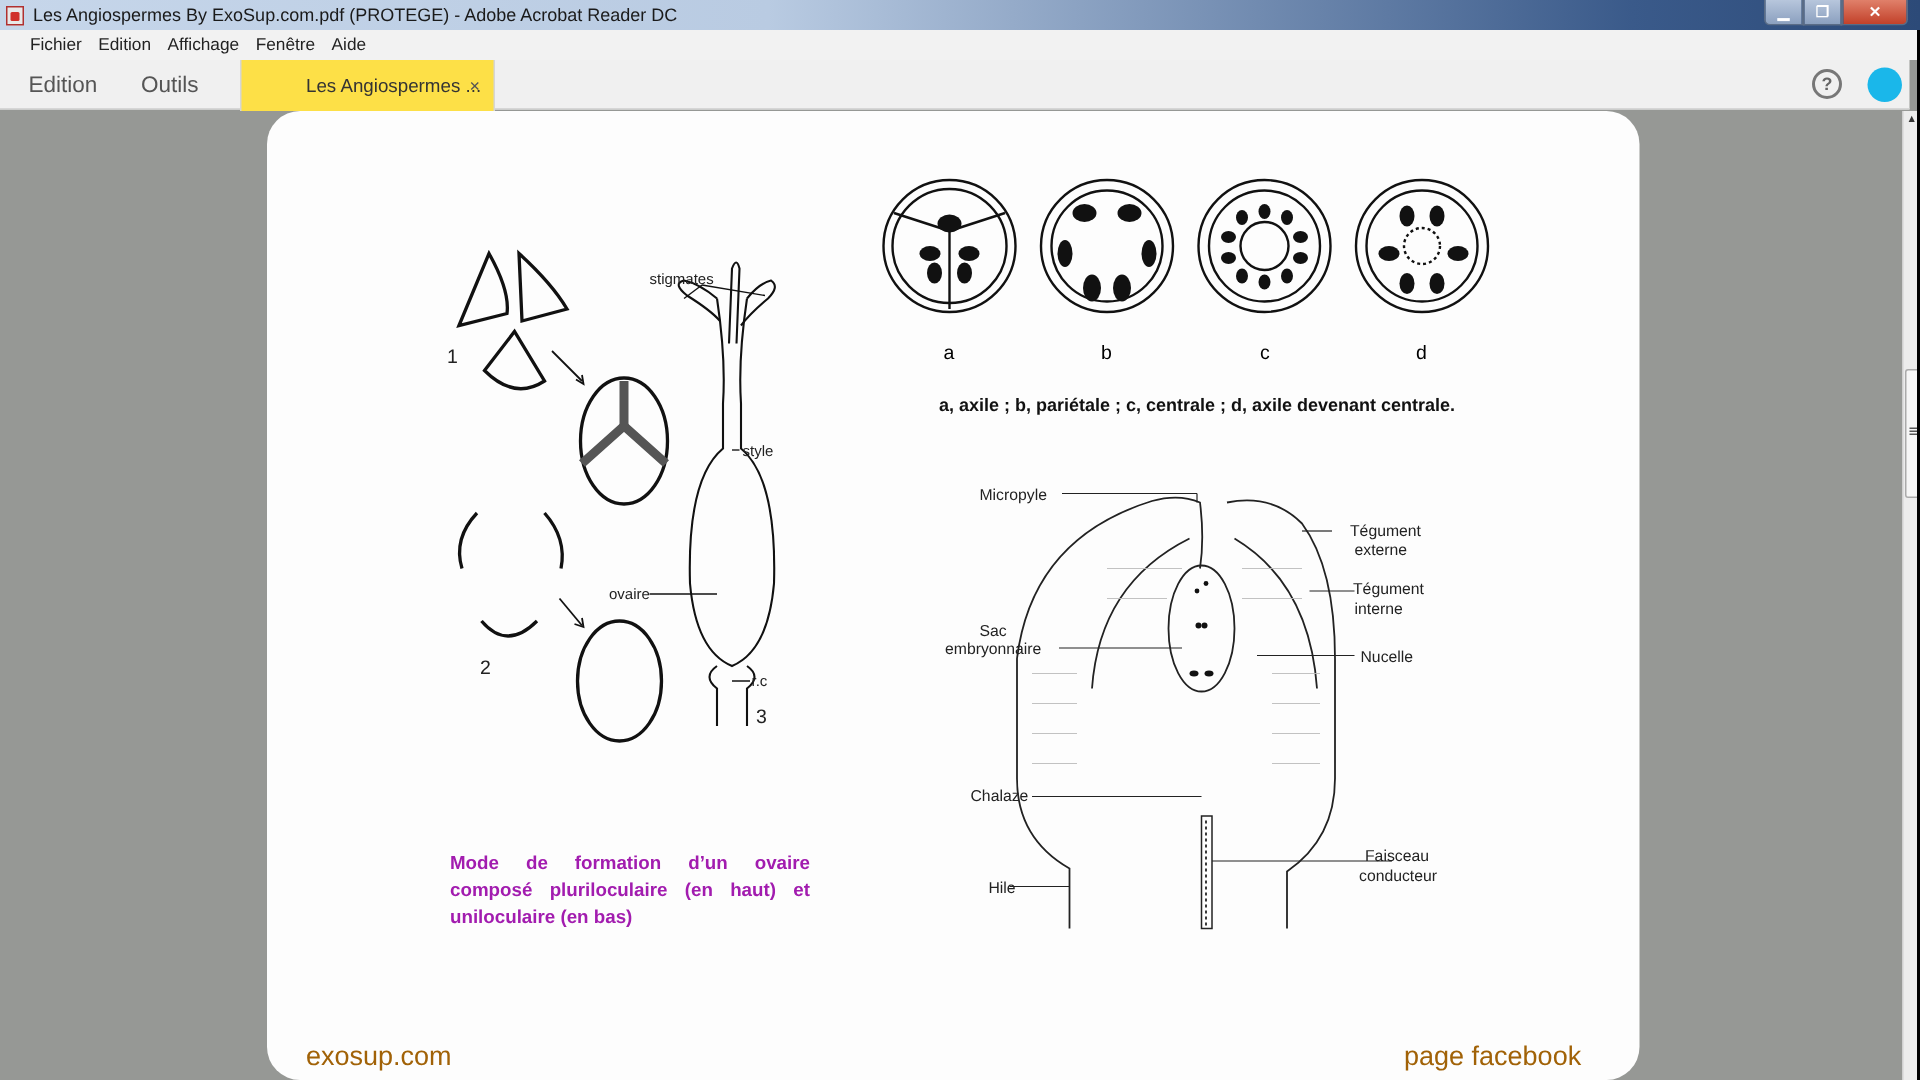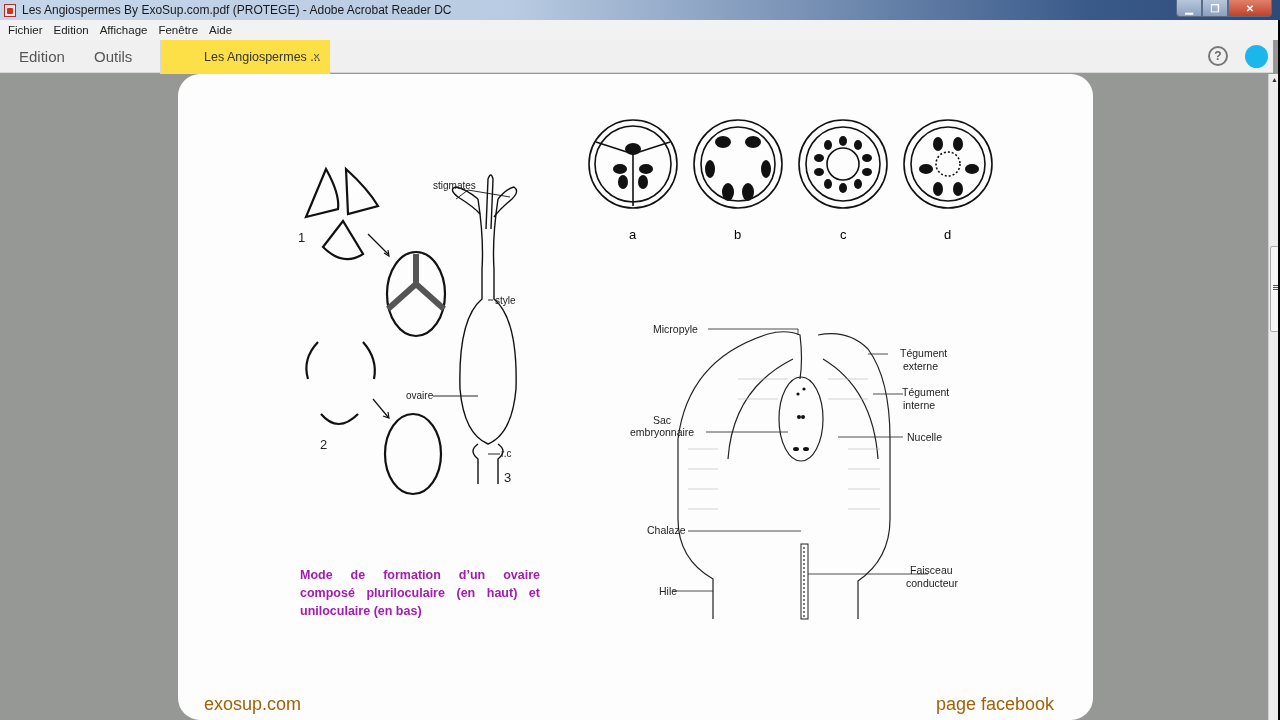--- a/index.html
+++ b/index.html
@@ -11,21 +11,21 @@
     display: flex; align-items: center; }
   .titlebar .app-icon { width: 12px; height: 13px; margin-left: 4px; margin-right: 6px; background: #e8e8e8; border: 1px solid #b03030; position: relative; }
   .titlebar .app-icon::after { content: ""; position: absolute; left: 2px; top: 3px; width: 6px; height: 6px; background: #d0302a; border-radius: 1px; }
   .titlebar .title { font-size: 12px; color: #1a1a1a; }
   .winctrls { position: absolute; right: 8px; top: 0; height: 18px; display: flex; }
   .winbtn { width: 26px; height: 17px; border: 1px solid #5a6c86; border-top: none; background: linear-gradient(#b7c6dc, #8ba0bf); display: flex; align-items: center; justify-content: center; color: #fff; font-size: 10px; font-weight: bold; }
   .winbtn.close { width: 44px; background: linear-gradient(#e0806a, #c2412a); border-radius: 0 0 4px 0; }
   .winbtn.min { border-radius: 0 0 0 4px; }
 
   
-  .menubar { position: absolute; left: 0; top: 20px; width: 1280px; height: 20px; background: #f2f2f2; display: flex; align-items: center; padding-left: 8px; }
+  .menubar { position: absolute; left: 0; top: 20px; width: 1280px; height: 20px; background: #f2f2f2; display: flex; align-items: center; padding-left: 20px; }
   .menubar .menu-item { font-size: 11.5px; color: #222; margin-right: 11px; }
 
   
   .tabbar { position: absolute; left: 0; top: 40px; width: 1273px; height: 33px; background: #f0f0f0; border-bottom: 1px solid #d6d6d6; }
   .tabbar .nav-tab { position: absolute; top: 8px; font-size: 15px; color: #555; }
   .tabbar .doc-tab { position: absolute; left: 160px; top: 0; width: 170px; height: 34px; background: #fde047; border-left: 1px solid #d6d6d6; border-right: 1px solid #d6d6d6; display: flex; align-items: center; padding-left: 43px; }
   .tabbar .doc-tab .label { font-size: 12.5px; color: #333; }
   .tabbar .doc-tab .close { position: absolute; right: 9px; top: 10px; font-size: 12px; color: #555; }
   .help-icon { position: absolute; left: 1208px; top: 6px; width: 20px; height: 20px; border: 2px solid #777; border-radius: 50%; text-align: center; font-size: 12px; line-height: 16px; color: #666; font-weight: bold; }
   .profile-icon { position: absolute; left: 1245px; top: 5px; width: 23px; height: 23px; border-radius: 50%; background: #1ab7ea; }
@@ -176,20 +176,21 @@
         <ellipse cx="350" cy="75" rx="5" ry="7"></ellipse>
           <ellipse cx="370" cy="75" rx="5" ry="7"></ellipse>
       </g>
       <text x="41" y="125" style="font-size:13px">a</text>
       <text x="146" y="125" style="font-size:13px">b</text>
       <text x="252" y="125" style="font-size:13px">c</text>
       <text x="356" y="125" style="font-size:13px">d</text>
     </svg>
 
     <div class="cap-center" style="left:430px; top:186px; width:380px;">
+      <div class="t2" style="font-weight:bold;">a, axile ; b, pariétale ; c, centrale ; d, axile devenant centrale.</div>
     </div>
 
     <svg class="fig" style="left:440px; top:245px;" width="380" height="320" viewBox="0 0 380 320">
       <g stroke="#222" stroke-width="1.2" fill="none">
 
         <path d="M95 300 L95 260 Q60 240 60 200 L60 120 Q70 40 150 15 Q168 10 182 16 Q185 40 182 60 M200 16 Q230 10 250 30 Q272 60 272 120 L272 200 Q272 240 240 262 L240 300"></path>
 
         <path d="M110 140 Q115 70 175 40 M205 40 Q255 70 260 140"></path>
 
         <ellipse cx="183" cy="100" rx="22" ry="42"></ellipse>

